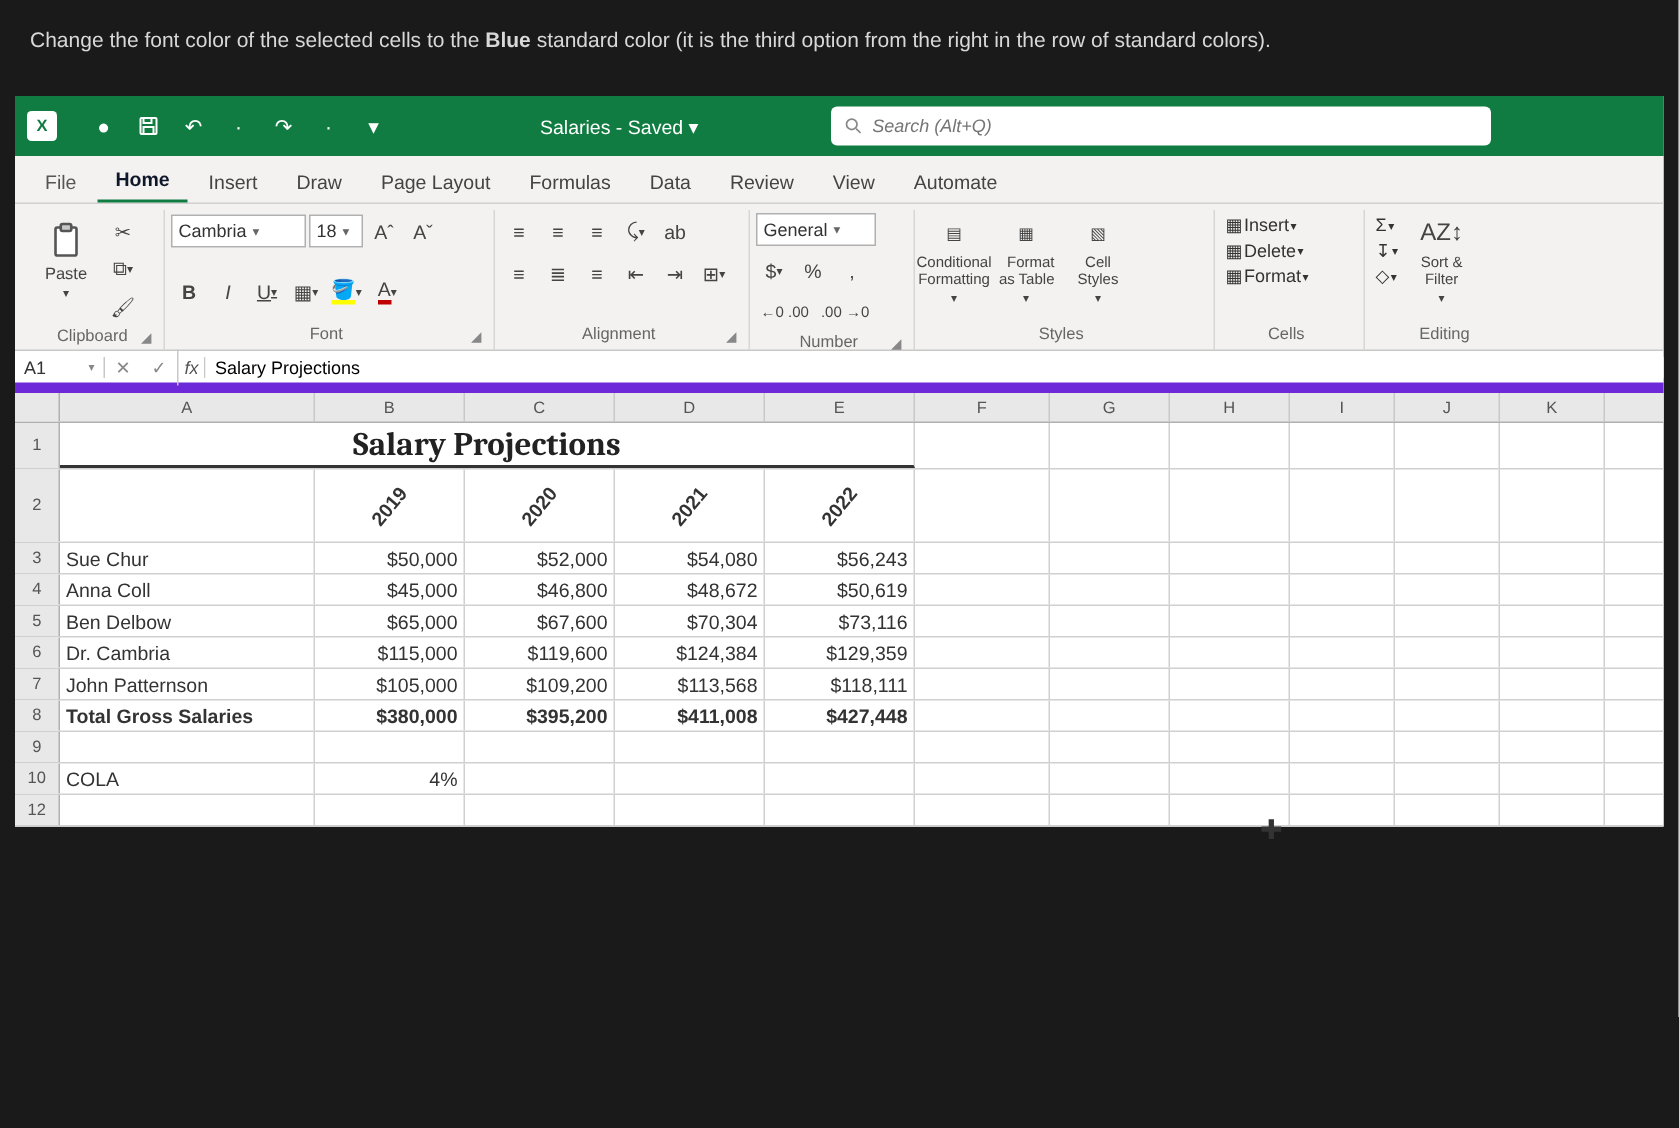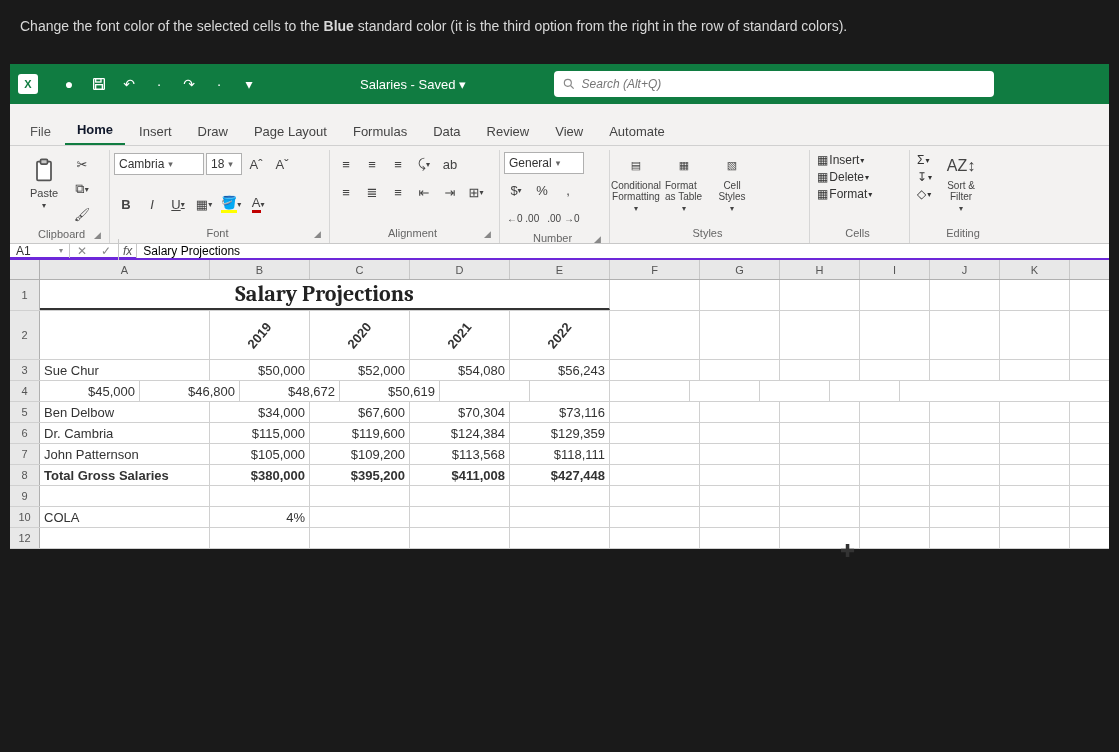--- a/index.html
+++ b/index.html
@@ -10,21 +10,21 @@
   .titlebar { background: #107c41; color: #fff; height: 40px; display: flex; align-items: center; padding: 0 8px; gap: 8px; }
   .titlebar .app-icon { width: 20px; height: 20px; background: #fff; border-radius: 3px; display: flex; align-items: center; justify-content: center; color: #107c41; font-weight: bold; font-size: 11px; }
   .tb-btns { display: flex; gap: 4px; align-items: center; margin-left: 10px; }
   .tb-btn { width: 26px; height: 26px; display: flex; align-items: center; justify-content: center; color: #fff; font-size: 14px; cursor: pointer; }
   .tb-btn.save { font-size: 16px; }
   .doc-name { margin-left: 90px; font-size: 13px; }
   .search-wrap { margin-left: 80px; flex: 1; display: flex; align-items: center; }
   .search { background: #fff; border-radius: 4px; height: 26px; width: 440px; display: flex; align-items: center; padding: 0 8px; color: #666; gap: 6px; }
   .search svg { width: 14px; height: 14px; }
   .search input { border: none; outline: none; font-size: 12px; flex: 1; color: #666; font-style: italic; }
-  .tabs { background: #f3f2f1; display: flex; align-items: flex-end; height: 42px; padding: 0 8px; gap: 2px; border-bottom: 1px solid #d0d0d0; }
+  .tabs { background: #f3f2f1; display: flex; align-items: flex-end; height: 32px; padding: 0 8px; gap: 2px; border-bottom: 1px solid #d0d0d0; }
   .tab { padding: 6px 12px; font-size: 13px; color: #444; cursor: pointer; }
   .tab.active { border-bottom: 2px solid #107c41; font-weight: 600; color: #0f172a; }
   .tab.file { color: #555; }
   .ribbon { background: #f3f2f1; display: flex; padding: 4px 8px 0; height: 98px; border-bottom: 1px solid #c8c8c8; }
   .rgroup { border-right: 1px solid #d6d6d6; padding: 2px 8px 2px 4px; display: flex; flex-direction: column; justify-content: space-between; }
   .rgroup:last-child { border-right: none; }
   .rgroup .grow { display: flex; align-items: flex-start; gap: 4px; }
   .rgroup .glabel { text-align: center; font-size: 11px; color: #666; padding: 2px 0; position: relative; }
   .rgroup .glabel .launcher { position: absolute; right: 0; bottom: 2px; font-size: 9px; color: #888; }
   .rbtn { min-width: 24px; height: 24px; display: flex; align-items: center; justify-content: center; font-size: 13px; color: #444; cursor: pointer; border: 1px solid transparent; padding: 0 2px; }
@@ -32,21 +32,21 @@
   .rbtn.big svg, .rbtn.big .ricon { width: 28px; height: 28px; }
   .vstack { display: flex; flex-direction: column; gap: 1px; }
   .hstack { display: flex; gap: 2px; align-items: center; }
   .combo { border: 1px solid #b0b0b0; background: #fff; height: 22px; display: flex; align-items: center; padding: 0 4px; font-size: 12px; color: #333; }
   .combo .dd { margin-left: 4px; color: #666; font-size: 9px; }
   .font-name { width: 90px; }
   .font-size { width: 36px; }
   .num-format { width: 80px; }
   .ricon { display: inline-flex; align-items: center; justify-content: center; }
   .menurow { display: flex; align-items: center; gap: 1px; font-size: 12px; color: #333; padding: 1px 3px; cursor: pointer; }
-  .formula-bar { display: flex; align-items: center; height: 16px; border-bottom: 3px solid #6d28d9; background: #fff; }
+  .formula-bar { display: flex; align-items: center; height: 28px; border-bottom: 7px solid #6d28d9; background: #fff; }
   .name-box { width: 60px; border-right: 1px solid #c8c8c8; padding: 0 6px; font-size: 12px; display:flex; align-items:center; justify-content:space-between; }
   .name-box .dd { font-size: 8px; color: #888; }
   .fb-btns { display: flex; border-right: 1px solid #c8c8c8; }
   .fb-btn { width: 24px; height: 24px; display: flex; align-items: center; justify-content: center; color: #888; cursor:pointer; }
   .fx-label { font-style: italic; font-size: 12px; color: #555; padding: 0 4px; border-right: 1px solid #c8c8c8; }
   .formula-input { flex: 1; border: none; outline: none; padding: 0 6px; font-size: 12px; }
   .sheet { background: #fff; position: relative; }
   .col-headers { display: flex; height: 20px; background: #e8e8e8; border-bottom: 1px solid #b0b0b0; }
   .corner { width: 30px; border-right: 1px solid #b0b0b0; background: #e8e8e8; }
   .ch { border-right: 1px solid #c8c8c8; text-align: center; font-size: 11px; color: #555; line-height: 20px; }
@@ -217,21 +217,21 @@
 
     <div class="rgroup" style="width:200px">
       <div class="grow">
         <div class="rbtn big">
           <span class="ricon">▤</span>
           <span style="font-size:10px;text-align:center;line-height:1.1">Conditional Formatting</span>
             <span style="font-size:8px">▾</span>
         </div>
         <div class="rbtn big">
           <span class="ricon">▦</span>
-          <span style="font-size:10px;text-align:left;line-height:1.1">Format as Table</span>
+          <span style="font-size:10px;text-align:right;line-height:1.1">Format as Table</span>
             <span style="font-size:8px">▾</span>
         </div>
         <div class="rbtn big">
           <span class="ricon">▧</span>
           <span style="font-size:10px;text-align:center;line-height:1.1">Cell Styles</span>
             <span style="font-size:8px">▾</span>
         </div>
       </div>
       <div class="glabel">Styles</div>
     </div>
@@ -354,35 +354,36 @@
           <div class="cell num wE">$56,243</div>
           <div class="cell wF"></div>
           <div class="cell wG"></div>
           <div class="cell wH"></div>
           <div class="cell wI"></div>
           <div class="cell wJ"></div>
           <div class="cell wK"></div>
         </div>
         <div class="row datarow">
           <div class="rh">4</div>
+          <div class="cell wA">Anna Coll</div>
           <div class="cell num wB">$45,000</div>
           <div class="cell num wC">$46,800</div>
           <div class="cell num wD">$48,672</div>
           <div class="cell num wE">$50,619</div>
           <div class="cell wF"></div>
           <div class="cell wG"></div>
           <div class="cell wH"></div>
           <div class="cell wI"></div>
           <div class="cell wJ"></div>
           <div class="cell wK"></div>
         </div>
         <div class="row datarow">
           <div class="rh">5</div>
           <div class="cell wA">Ben Delbow</div>
-          <div class="cell num wB">$34,000</div>
+          <div class="cell num wB">$65,000</div>
           <div class="cell num wC">$67,600</div>
           <div class="cell num wD">$70,304</div>
           <div class="cell num wE">$73,116</div>
           <div class="cell wF"></div>
           <div class="cell wG"></div>
           <div class="cell wH"></div>
           <div class="cell wI"></div>
           <div class="cell wJ"></div>
           <div class="cell wK"></div>
         </div>

